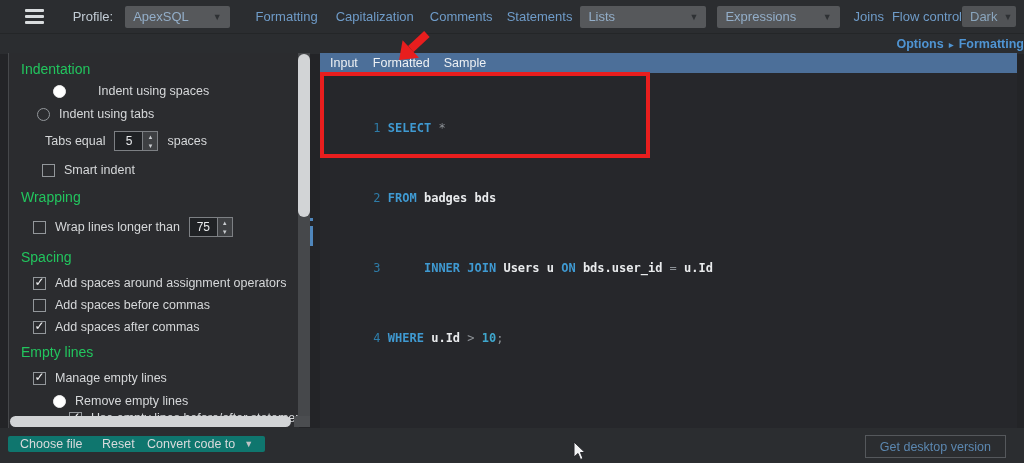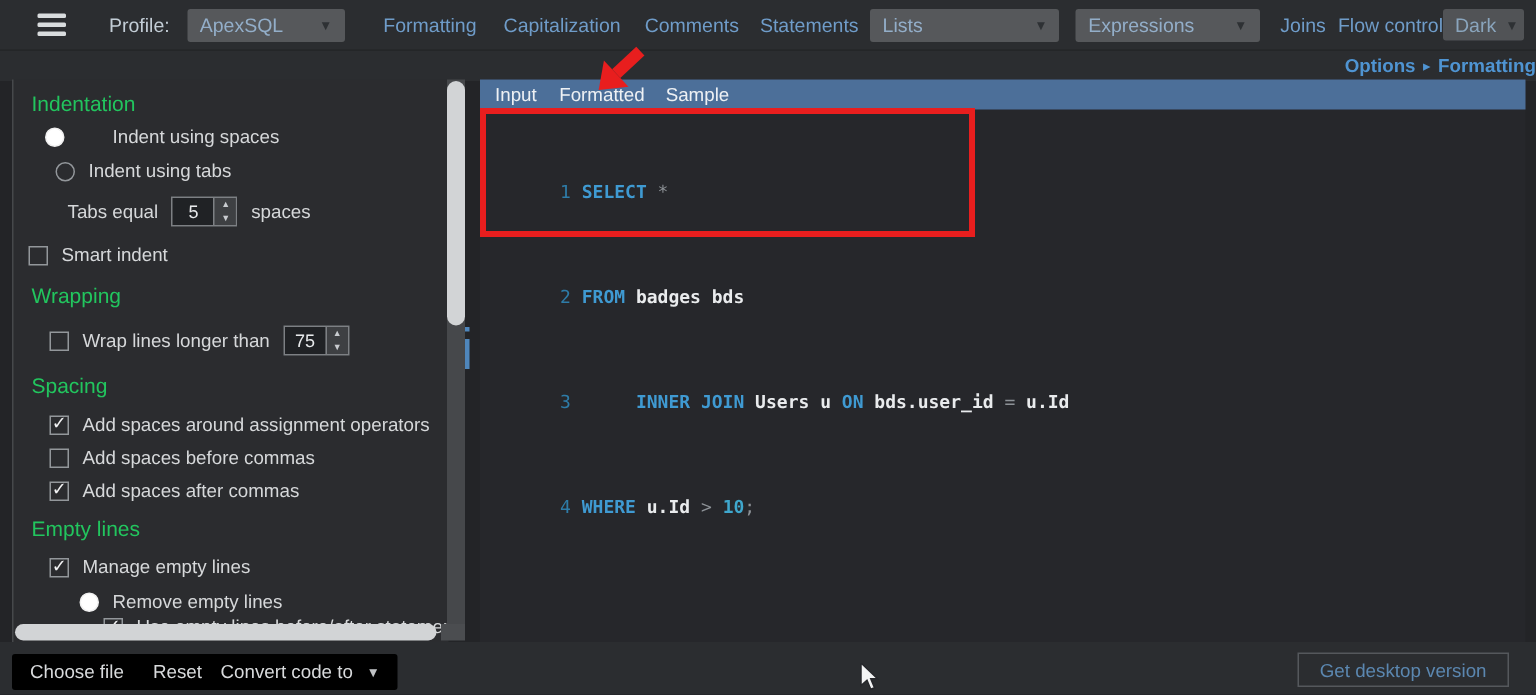--- a/index.html
+++ b/index.html
@@ -64,21 +64,21 @@
   .ln{color:#2e7ca8;}
   .kw{color:#3f9ad2;font-weight:bold;}
   .id{color:#e9ebed;font-weight:bold;}
   .pun{color:#8d9297;}
   .lit{color:#3fa7cd;font-weight:bold;}
   
   .arrow-annotation{position:absolute;left:390px;top:24px;width:46px;height:46px;pointer-events:none;}
   .mouse-cursor{position:absolute;left:573px;top:442px;width:14px;height:20px;pointer-events:none;}
   
   .bottombar{position:absolute;left:0;top:428px;width:1024px;height:35px;background:#2b2d30;}
-  .btn{position:absolute;top:8px;height:24px;background:#000000;color:#d8dadc;font-size:12.5px;border:none;border-radius:2px;display:flex;align-items:center;padding:0 12px;cursor:pointer;white-space:nowrap;}
+  .btn{position:absolute;top:8px;height:16px;background:#0f766e;color:#d8dadc;font-size:12.5px;border:none;border-radius:2px;display:flex;align-items:center;padding:0 12px;cursor:pointer;white-space:nowrap;}
   .btn-choose{left:8px;}
   .btn-reset{left:90px;}
   .btn-convert{left:135px;}
   .btn-convert .caret{color:#c0c3c6;font-size:9px;margin-left:9px;}
   .ghost-btn{position:absolute;right:18px;top:7px;height:23px;border:1px solid #55585c;color:#5b87b0;font-size:12.5px;background:transparent;display:flex;align-items:center;padding:0 14px;box-sizing:border-box;cursor:pointer;}
 </style>
 </head>
 <body>
 
 <div class="topbar">
@@ -115,40 +115,40 @@
 <div class="crumbbar">
   <span class="crumb">Options</span>
   <span class="crumb-sep">▸</span>
   <span class="crumb-current">Formatting</span>
 </div>
 
 <div class="left-panel">
 
   <div class="opt-head" style="left:12px;top:8px;">Indentation</div>
 
-  <div class="row" style="left:21px;top:31px;gap:32px;">
+  <div class="row" style="left:44px;top:31px;gap:32px;">
     <span class="radio checked"></span>
     <span>Indent using spaces</span>
   </div>
   <div class="row" style="left:28px;top:54px;">
     <span class="radio"></span>
     <span>Indent using tabs</span>
   </div>
   <div class="row" style="left:36px;top:78px;">
     <span>Tabs equal</span>
     <span class="numbox">
       <span class="numval">5</span>
       <span class="spinner">
         <span class="sp">▲</span>
         <span class="sp">▼</span>
       </span>
     </span>
     <span>spaces</span>
   </div>
-  <div class="row" style="left:10px;top:110px;text-align:center;">
+  <div class="row" style="left:33px;top:110px;text-align:center;">
     <span class="cb">
         <span class="mark">✓</span>
       </span>
     <span>Smart indent</span>
   </div>
 
   <div class="opt-head" style="left:12px;top:136px;">Wrapping</div>
 
   <div class="row" style="left:24px;top:164px;">
     <span class="cb">

